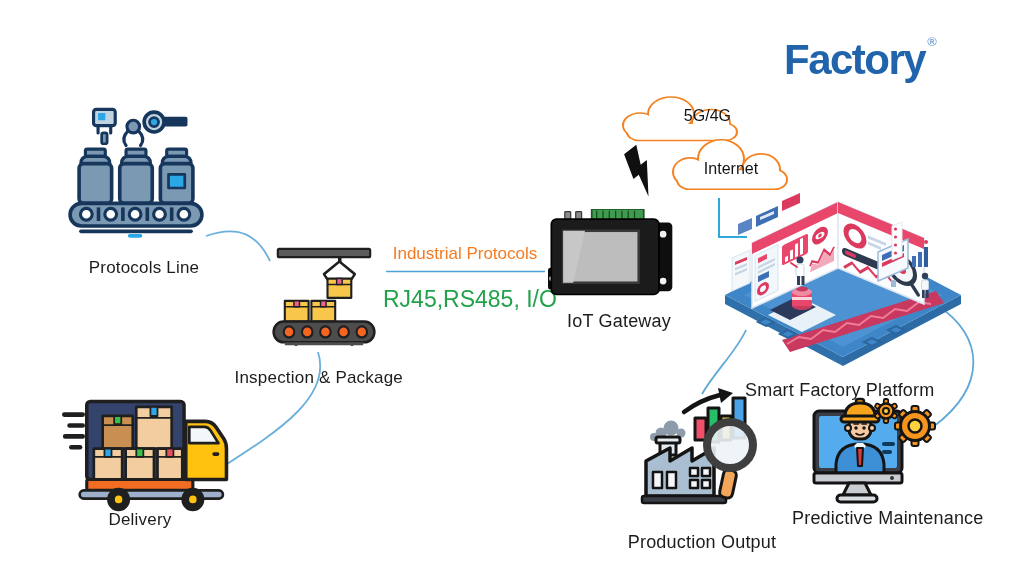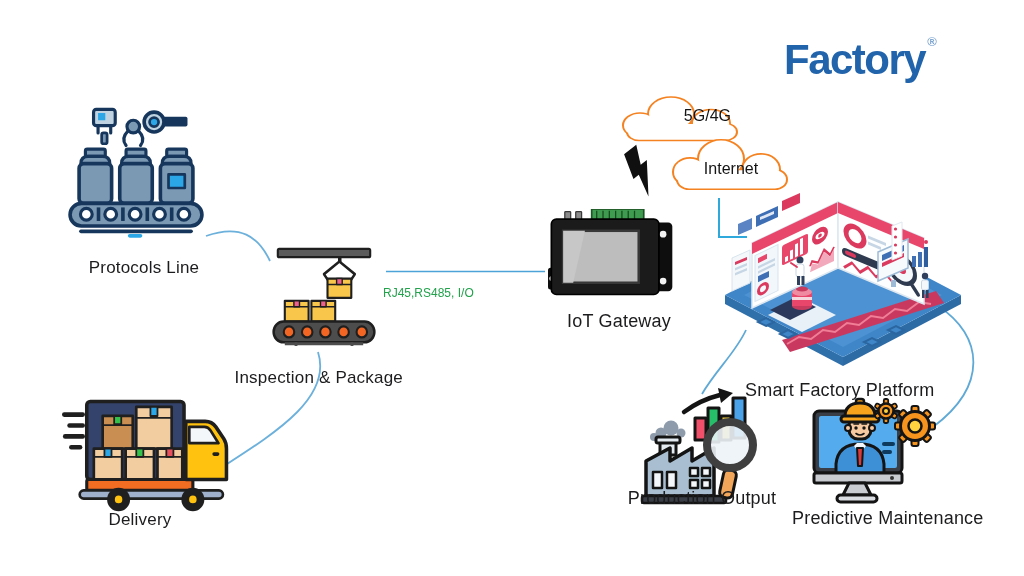--- a/index.html
+++ b/index.html
@@ -7,21 +7,21 @@
     position:relative;width:1024px;height:576px;background:#ffffff;overflow:hidden;
     font-family:"Liberation Sans", sans-serif;
   }
   .abs{position:absolute;}
   .node-label{
     position:absolute;text-align:center;color:#1c1c1e;font-size:17px;
     letter-spacing:.2px;white-space:nowrap;
   }
   .node-label.lg{font-size:18px;}
   .proto-title{position:absolute;text-align:center;font-size:17px;color:#F47B20;white-space:nowrap;}
-  .proto-sub{position:absolute;font-size:12px;color:#21A24B;white-space:nowrap;}
+  .proto-sub{position:absolute;text-align:center;font-size:23px;color:#21A24B;white-space:nowrap;}
   .cloud-label{position:absolute;text-align:center;font-size:16px;color:#141414;white-space:nowrap;}
   .logo{
     position:absolute;left:784px;top:34px;font-size:42px;font-weight:bold;
     color:#2164AC;letter-spacing:-1.5px;
   }
   .logo sup{font-size:13px;color:#7EA6D2;vertical-align:28px;margin-left:2px;letter-spacing:0;}
   svg{display:block;}
 </style>
 </head>
 <body>
@@ -134,20 +134,21 @@
       <rect x="170" y="62" width="8" height="4" rx="2" fill="#1F1F1F" stroke="none"></rect>
       <rect x="20" y="104" width="162" height="9" rx="4.5" fill="#9FB0CC" stroke-width="3"></rect>
       <circle cx="64" cy="114" r="13" fill="#1F1F1F" stroke="none"></circle>
       <circle cx="64" cy="114" r="5.5" fill="#FFC20E" stroke-width="2.5"></circle>
       <circle cx="148" cy="114" r="13" fill="#1F1F1F" stroke="none"></circle>
       <circle cx="148" cy="114" r="5.5" fill="#FFC20E" stroke-width="2.5"></circle>
     </g>
   </svg>
   <div class="node-label" style="left:60px;top:510px;width:160px;">Delivery</div>
 
+  <div class="proto-title" style="left:383px;top:244px;width:164px;">Industrial Protocols</div>
   <div class="proto-sub" style="left:383px;top:286px;width:164px;">RJ45,RS485, I/O</div>
 
   <svg class="abs" style="left:548px;top:209px;" width="126" height="88" viewBox="0 0 150 105" preserveAspectRatio="none">
     <rect x="52" y="0" width="62" height="14" fill="#3E9B4F" stroke="#1E5527" stroke-width="2"></rect>
     <path d="M58,2 V12 M65.5,2 V12 M73,2 V12 M80.5,2 V12 M88,2 V12 M95.5,2 V12 M103,2 V12" stroke="#174A1E" stroke-width="1.5"></path>
     <rect x="20" y="3" width="7" height="11" rx="1" fill="#8A8A8A" stroke="#3A3A3A" stroke-width="1.5"></rect>
     <rect x="33" y="3" width="7" height="11" rx="1" fill="#8A8A8A" stroke="#3A3A3A" stroke-width="1.5"></rect>
     <rect x="126" y="16" width="22" height="82" rx="5" fill="#0E0E0E"></rect>
     <circle cx="137" cy="30" r="4" fill="#F2F2F2"></circle>
     <circle cx="137" cy="86" r="4" fill="#F2F2F2"></circle>
@@ -312,21 +313,21 @@
         <rect x="56" y="84" width="8" height="8"></rect>
           <rect x="56" y="96" width="8" height="8"></rect>
         <rect x="68" y="84" width="8" height="8"></rect>
           <rect x="68" y="96" width="8" height="8"></rect>
       </g>
       <rect x="8" y="112" width="84" height="7" rx="2" fill="#3A3F47" stroke="#141414" stroke-width="2.5"></rect>
       <rect x="90" y="86" width="13" height="28" rx="5" fill="#F2A65A" stroke="#141414" stroke-width="3" transform="rotate(12 96 88)"></rect>
       <circle cx="96" cy="61" r="23" fill="#EDF3F7" fill-opacity="0.9" stroke="#3F3F3F" stroke-width="8"></circle>
     </g>
   </svg>
-  <div class="node-label lg" style="left:622px;top:488px;width:160px;">Production Output</div>
+  <div class="node-label lg" style="left:622px;top:532px;width:160px;">Production Output</div>
 
   <svg class="abs" style="left:812px;top:386px;" width="130" height="120" viewBox="0 0 130 120">
     <g stroke-linecap="round" stroke-linejoin="round">
       <rect x="2" y="25" width="88" height="62" rx="5" fill="#3A3F47" stroke="#141414" stroke-width="3"></rect>
       <rect x="7" y="30" width="78" height="52" rx="2" fill="#54ACEE"></rect>
       <path d="M24,87 L24,78 Q26,58 48,58 Q70,58 72,78 L72,87 Z" fill="#3D8FD6" stroke="#141414" stroke-width="3"></path>
       <polygon points="42,60 48,68 54,60 51,57 45,57" fill="#F4F7F9"></polygon>
       <polygon points="45,62 51,62 50,80 46,80" fill="#D93A3A" stroke="#141414" stroke-width="2"></polygon>
       <rect x="37" y="30" width="22" height="23" rx="9" fill="#F6C9A0" stroke="#141414" stroke-width="3"></rect>
       <circle cx="36" cy="42" r="3" fill="#F6C9A0" stroke="#141414" stroke-width="2"></circle>

